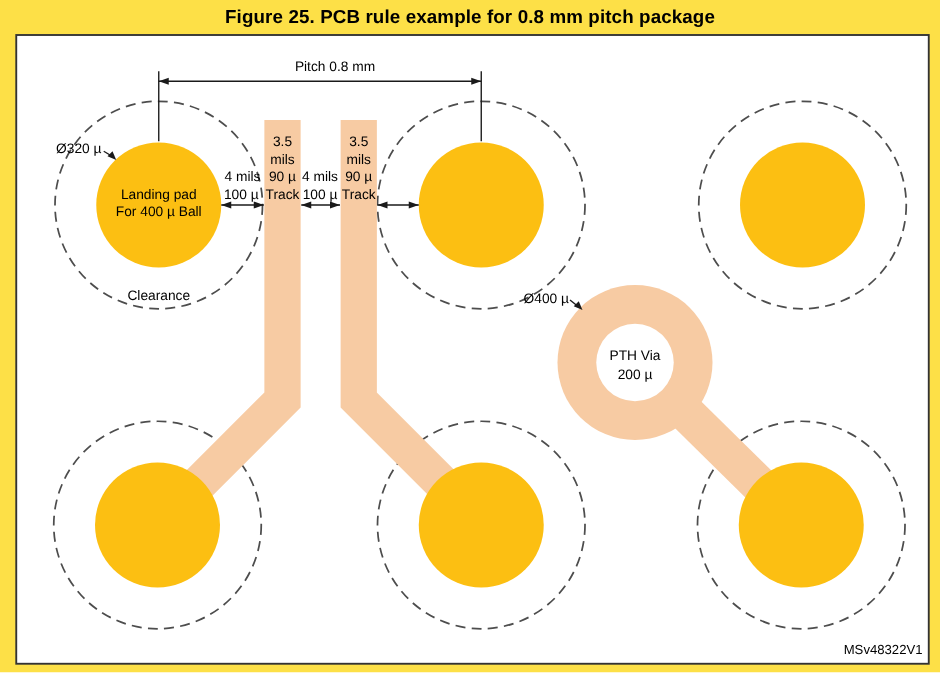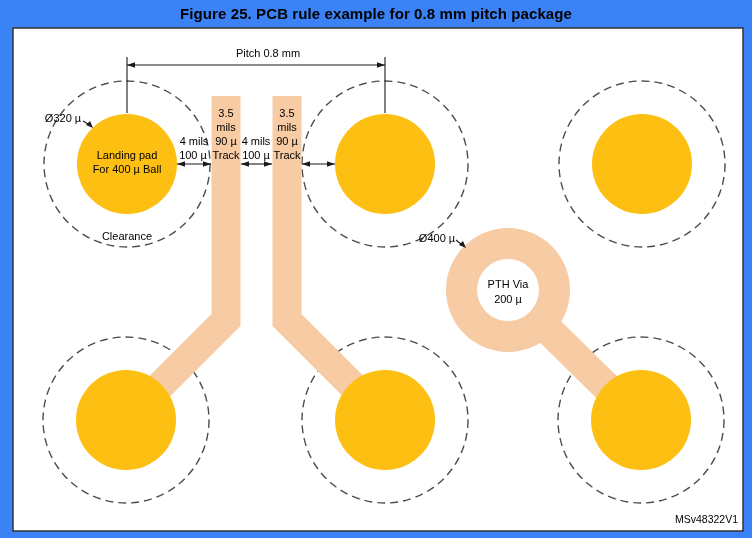--- a/index.html
+++ b/index.html
@@ -1,20 +1,20 @@
 <!DOCTYPE html>
 <html style="--pad: #FCBF12; --track: #F7CBA3; --clearance-dash: #4D4D4D; --dimension: #1A1A1A; --border: #333333; --text: #000000;"><head>
 <meta charset="utf-8">
 <style>
   html, body { margin: 0; padding: 0; background: #ffffff; }
   .page {
     position: relative;
     width: 752px;
     height: 538px;
-    background: #3b82f6;
+    background: #fde047;
     font-family: "Liberation Sans", sans-serif;
     overflow: hidden;
   }
   .title {
     position: absolute;
     top: 5px;
     left: 0;
     width: 100%;
     text-align: center;
     font-size: 15px;

